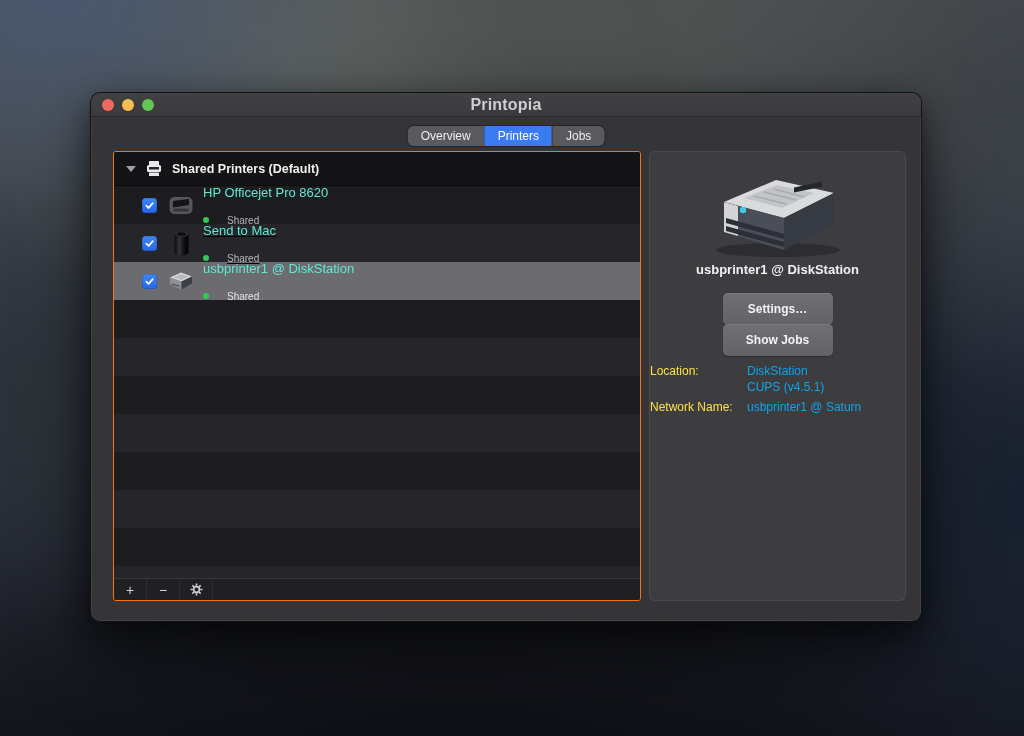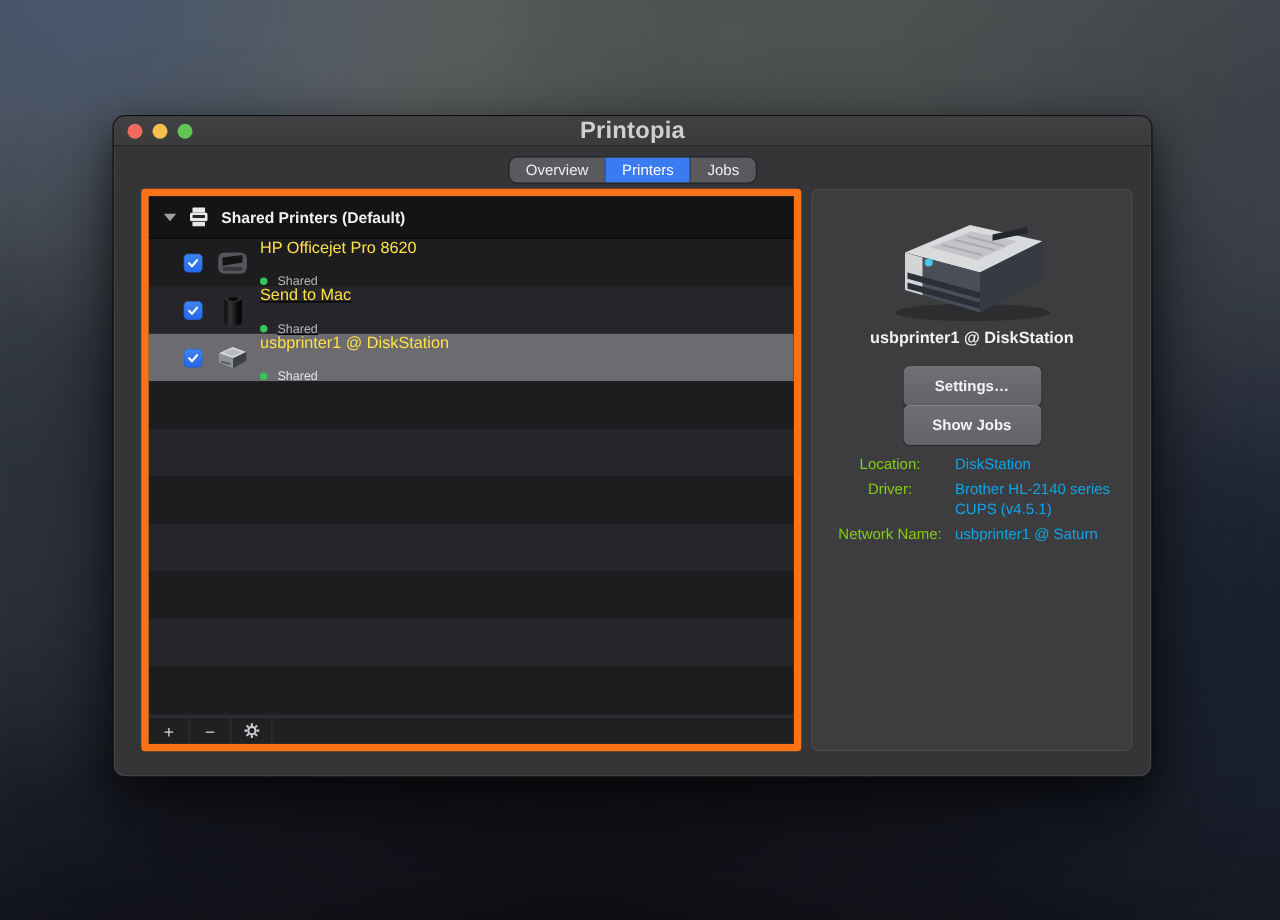--- a/index.html
+++ b/index.html
@@ -32,38 +32,38 @@
   .titlebar {
     position:absolute; left:0; top:0; right:0; height:24px;
     background:linear-gradient(#414143,#3b3b3d);
     border-bottom:1px solid #29292b; border-radius:10px 10px 0 0;
   }
   .traffic { position:absolute; left:11px; top:6px; display:flex; gap:8px; }
   .traffic span { width:12px; height:12px; border-radius:50%; display:block; }
   .tl-close { background:#ee6a5f; } .tl-min { background:#f5bf4f; } .tl-zoom { background:#62c554; }
   .win-title {
     position:absolute; left:0; right:0; top:0; height:24px; line-height:24px;
-    text-align:center; font-size:19px; color:#cfcfd2; font-weight:700; letter-spacing:.2px;
+    text-align:center; font-size:16px; color:#cfcfd2; font-weight:700; letter-spacing:.2px;
   }
 
   
   .tabstrip { position:absolute; left:0; right:0; top:24px; height:34px; }
   .segctl {
     position:absolute; left:50%; top:9px; transform:translateX(-50%);
     display:inline-flex; border-radius:6px; overflow:hidden;
     background:#59595e; box-shadow:0 0 0 1px rgba(0,0,0,.35);
   }
   .seg { padding:3px 13px; font-size:12px; color:#eeeef0; cursor:default; }
   .seg + .seg { border-left:1px solid rgba(0,0,0,.35); }
   .seg.active { background:#3a7af2; color:#fff;text-align:center; }
 
   
   .list-panel {
     position:absolute; left:22px; top:58px; width:528px; height:450px;
-    background:#1d1d1f; border:6px solid #f97316; border-radius:3px; overflow:hidden;
+    background:#1d1d1f; border:1px solid #f97316; border-radius:3px; overflow:hidden;
   }
   .group-header {
     height:34px; background:#141416; border-bottom:1px solid #0b0b0d;
     display:flex; align-items:center; padding-left:12px; gap:9px;
   }
   .disclosure {
     width:0; height:0; border-left:5px solid transparent; border-right:5px solid transparent;
     border-top:6px solid #a0a0a4;
   }
   .group-title { font-size:12.5px; font-weight:700; color:#f0f0f2; }
@@ -73,22 +73,22 @@
   .prow.selected { background:#6b6b70; }
   .checkbox {
     width:15px; height:15px; border-radius:3.5px; flex:0 0 15px;
     background:linear-gradient(#3f86f4,#2566e8);
     box-shadow:inset 0 0 0 .5px rgba(0,0,0,.25);
     display:flex; align-items:center; justify-content:center;
   }
   .row-icon { width:28px; height:28px; margin-left:10px; flex:0 0 28px;
     display:flex; align-items:center; justify-content:center; }
   .row-text { margin-left:8px; }
-  .row-name { font-size:13px; color:#fde047; line-height:15px; }
-  .row-status { display:flex; align-items:center; gap:8px; margin-top:15px; }
+  .row-name { font-size:13px; color:#5eead4; line-height:15px; }
+  .row-status { display:flex; align-items:center; gap:18px; margin-top:15px; }
   .status-dot { width:6px; height:6px; border-radius:50%; background:#34c759; }
   .status-text { font-size:10px; color:#b7b7ba; }
   .prow.selected .status-text { color:#e3e3e5; }
 
   .stripes {
     position:absolute; left:0; right:0; top:148px; bottom:22px;
     background:repeating-linear-gradient(to bottom,#1d1d1f 0 38px,#26262a 38px 76px);
   }
 
   .list-toolbar {
@@ -130,22 +130,22 @@
     box-shadow:inset 0 .5px 0 rgba(255,255,255,.18), 0 .5px 1px rgba(0,0,0,.3);
     color:#f3f3f5; font-size:12px; font-weight:700;
     display:flex; align-items:center; justify-content:center; cursor:default;
   }
   .dbtn.settings { top:141px; }
   .dbtn.showjobs { top:172px; }
 
   .fields { position:absolute; left:0; right:10px; top:212px; }
   .field { display:flex; margin-bottom:6px; }
   .field.cont { margin-top:-4px; }
-  .f-label { width:97px; padding-right:7px; text-align:center;
-    font-size:12px; color:#84cc16; line-height:14px; flex:0 0 97px;margin-left:17px; }
+  .f-label { width:97px; padding-right:7px; text-align:left;
+    font-size:12px; color:#fde047; line-height:14px; flex:0 0 97px; }
   .f-value { font-size:12px; color:#0ea5e9; line-height:14px; }
 </style>
 </head>
 <body>
 
 <div class="desktop">
   <div class="window">
 
     <div class="titlebar">
       <div class="traffic">
@@ -306,24 +306,20 @@
       <div class="detail-title">usbprinter1 @ DiskStation</div>
 
       <div class="dbtn settings">Settings…</div>
       <div class="dbtn showjobs">Show Jobs</div>
 
       <div class="fields">
         <div class="field">
           <span class="f-label">Location:</span>
           <span class="f-value">DiskStation</span>
         </div>
-        <div class="field">
-          <span class="f-label">Driver:</span>
-          <span class="f-value">Brother HL-2140 series</span>
-        </div>
         <div class="field cont">
           <span class="f-label"></span>
           <span class="f-value">CUPS (v4.5.1)</span>
         </div>
         <div class="field">
           <span class="f-label">Network Name:</span>
           <span class="f-value">usbprinter1 @ Saturn</span>
         </div>
       </div>
     </div>

